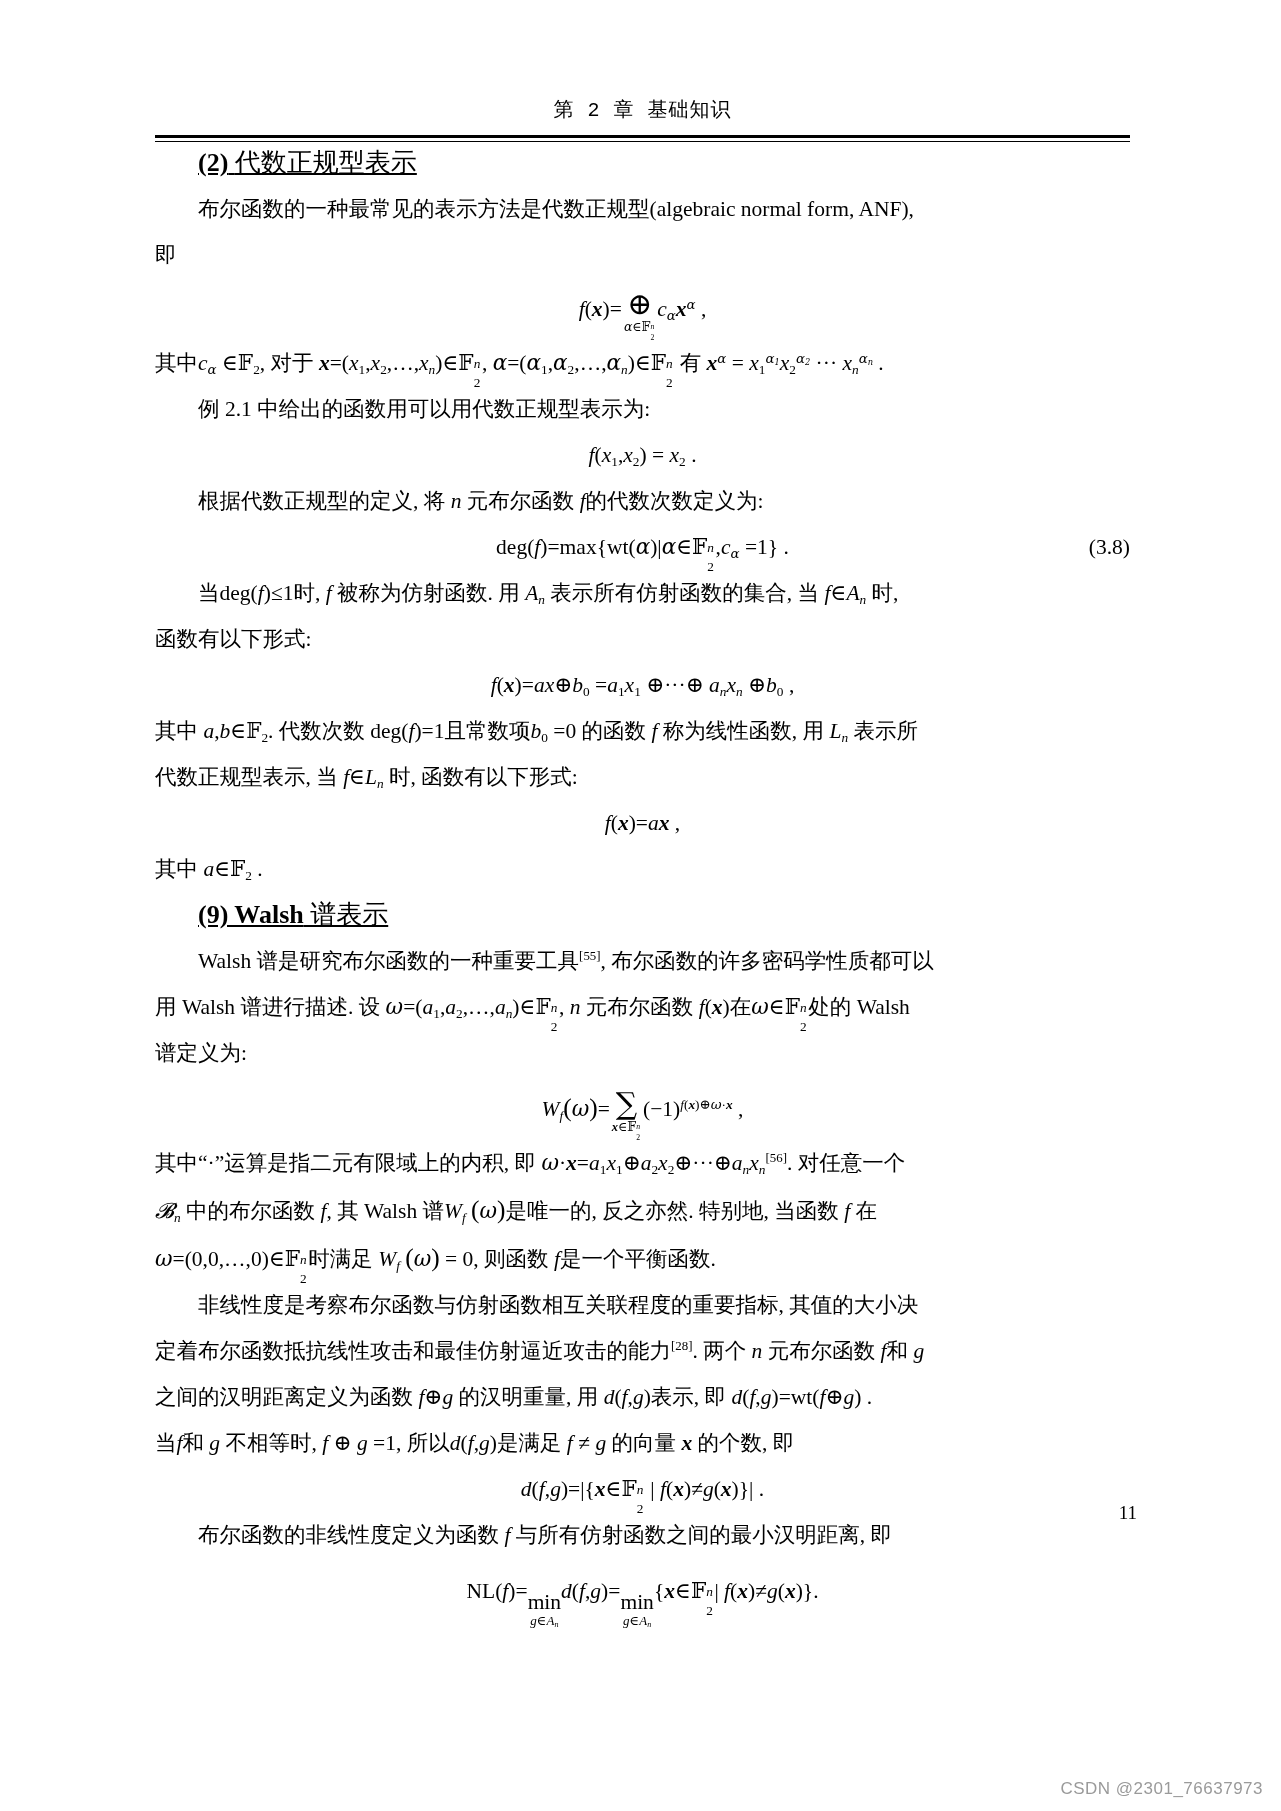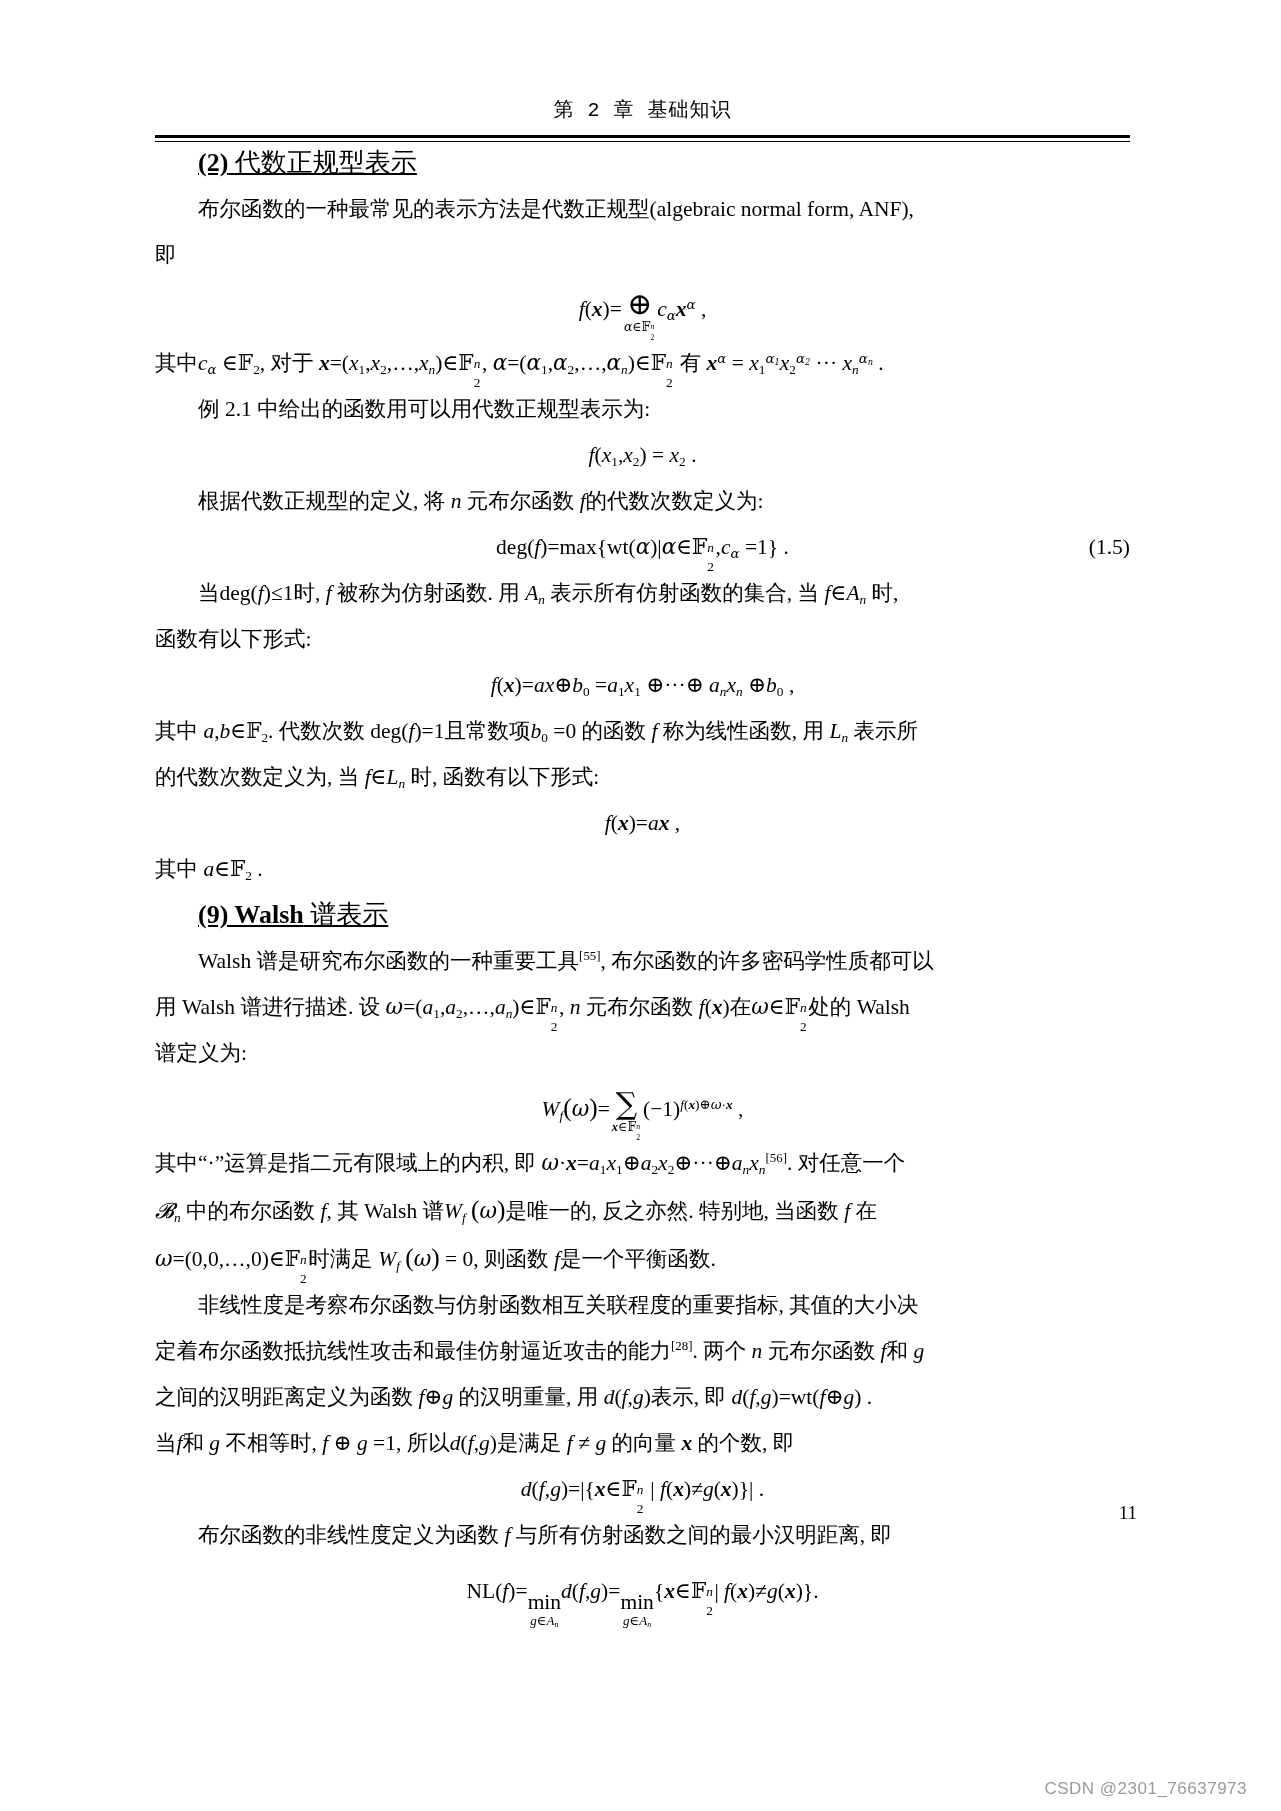--- a/index.html
+++ b/index.html
@@ -168,21 +168,21 @@
     position: absolute;
     right: 144px;
     top: 1502px;
     font-size: 19px;
     font-family: "Liberation Serif", serif;
   }
 
   
   .watermark {
     position: absolute;
-    right: 34px;
+    right: 18px;
     bottom: 12px;
     font-size: 17px;
     color: #9a9a9a;
     font-family: "Liberation Sans", sans-serif;
     letter-spacing: 0.5px;
   }
 </style>
 </head>
 <body>
 
@@ -224,39 +224,39 @@
     <p class="eq">
       <span class="mi">f</span>(<span class="mi">x</span><sub>1</sub>,<span class="mi">x</span><sub>2</sub>) <span class="mr">=</span> <span class="mi">x</span><sub>2</sub> .
     </p>
 
     <p class="para indent">
       <span>根据代数正规型的定义, 将 </span><span class="mi">n</span><span> 元布尔函数 </span><span class="mi">f</span><span>的代数次数定义为:</span>
     </p>
 
     <p class="eq">
       <span class="mr">deg</span>(<span class="mi">f</span>)<span class="mr">=max{wt</span>(<span class="gk">α</span>)<span class="mr">|</span><span class="gk">α</span><span class="gkn">∈</span><span class="bb">𝔽</span><span class="subsup"><i class="up">n</i><i class="dn">2</i></span>,<span class="mi">c</span><sub class="gk">α</sub> <span class="mr">=1}</span> .
-      <span class="eq-num">(1.5)</span>
+      <span class="eq-num">(3.8)</span>
     </p>
 
     <p class="para indent">
       <span>当</span><span class="mr">deg</span>(<span class="mi">f</span>)<span>≤1时, </span><span class="mi">f</span><span> 被称为仿射函数. 用 </span><span class="mi">A</span><sub class="mi">n</sub> <span>表示所有仿射函数的集合, 当 </span><span class="mi">f</span><span class="gkn">∈</span><span class="mi">A</span><sub class="mi">n</sub> <span>时,</span>
     </p>
     <p class="para">
       <span>函数有以下形式:</span>
     </p>
 
     <p class="eq">
       <span class="mi">f</span>(<span class="mb">x</span>)<span class="mr">=</span><span class="mi">ax</span><span class="gkn">⊕</span><span class="mi">b</span><sub>0</sub> <span class="mr">=</span><span class="mi">a</span><sub>1</sub><span class="mi">x</span><sub>1</sub> <span class="gkn">⊕</span>···<span class="gkn">⊕</span> <span class="mi">a</span><sub class="mi">n</sub><span class="mi">x</span><sub class="mi">n</sub> <span class="gkn">⊕</span><span class="mi">b</span><sub>0</sub> ,
     </p>
 
     <p class="para">
       <span>其中</span> <span class="mi">a</span>,<span class="mi">b</span><span class="gkn">∈</span><span class="bb">𝔽</span><sub>2</sub><span>. 代数次数 </span><span class="mr">deg</span>(<span class="mi">f</span>)<span>=1且常数项</span><span class="mi">b</span><sub>0</sub> <span>=0 的函数 </span><span class="mi">f</span><span> 称为线性函数, 用</span> <span class="mi">L</span><sub class="mi">n</sub> <span>表示所</span>
     </p>
     <p class="para">
-      <span>的代数次数定义为, 当</span> <span class="mi">f</span><span class="gkn">∈</span><span class="mi">L</span><sub class="mi">n</sub> <span>时, 函数有以下形式:</span>
+      <span>代数正规型表示, 当</span> <span class="mi">f</span><span class="gkn">∈</span><span class="mi">L</span><sub class="mi">n</sub> <span>时, 函数有以下形式:</span>
     </p>
 
     <p class="eq">
       <span class="mi">f</span>(<span class="mb">x</span>)<span class="mr">=</span><span class="mi">a</span><span class="mb">x</span> ,
     </p>
 
     <p class="para">
       <span>其中</span> <span class="mi">a</span><span class="gkn">∈</span><span class="bb">𝔽</span><sub>2</sub> .
     </p>
 

